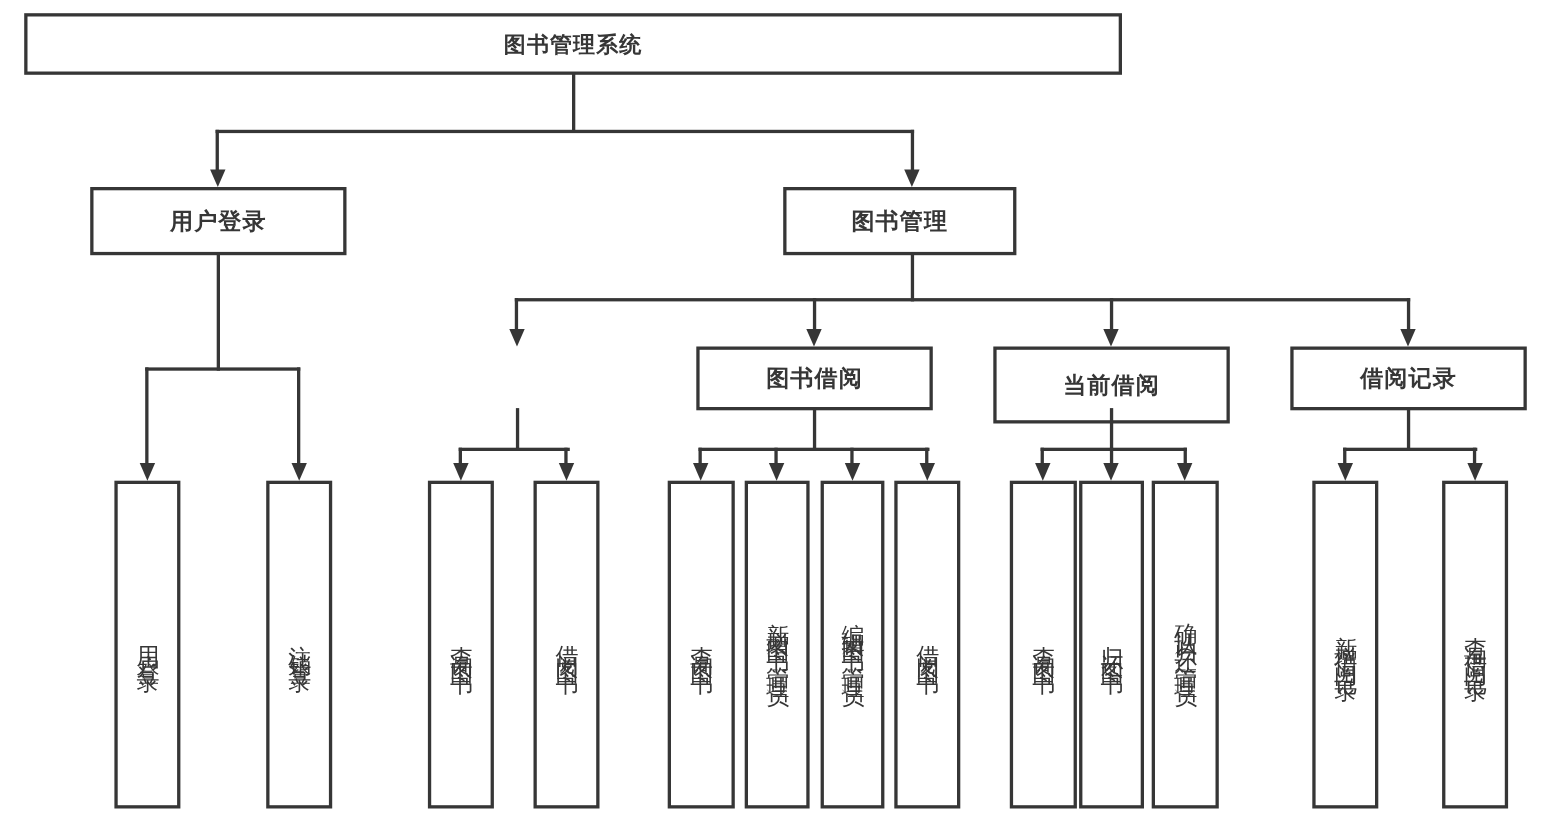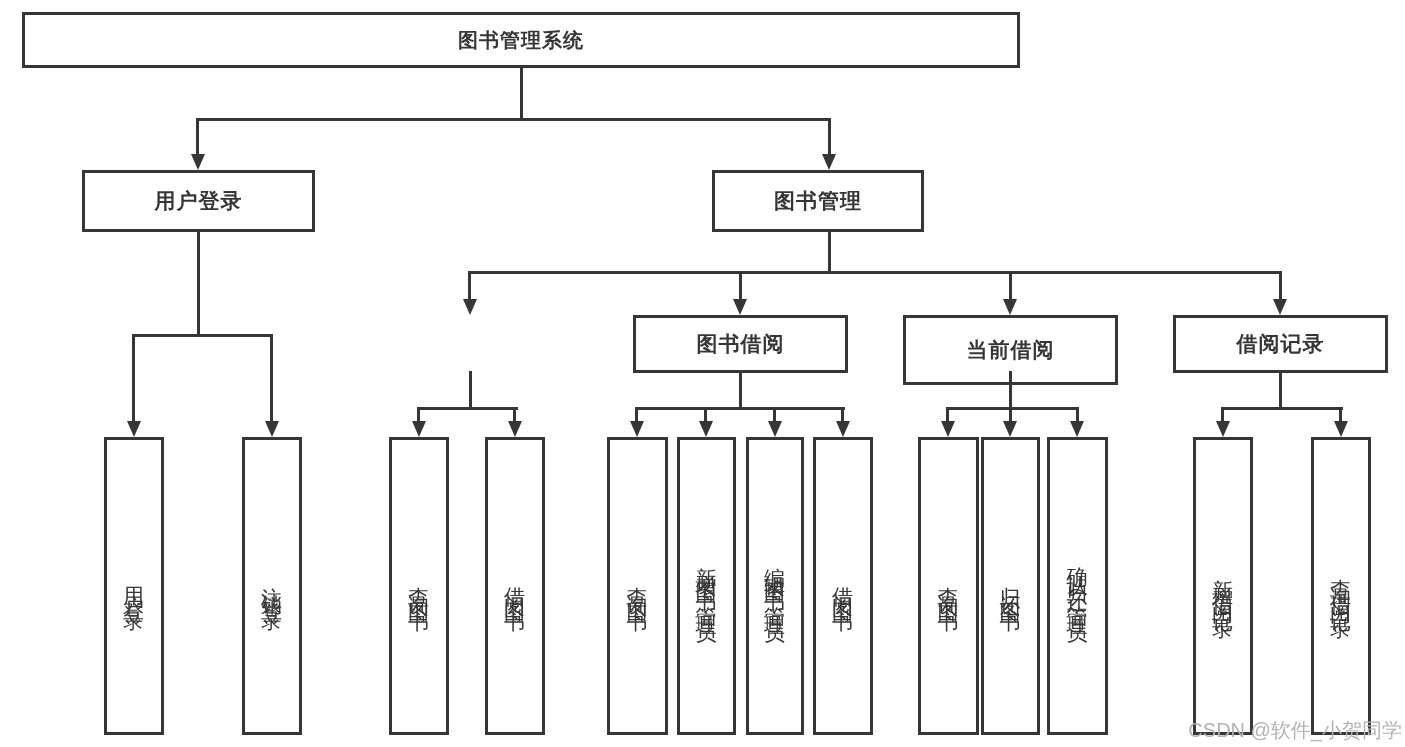--- a/index.html
+++ b/index.html
@@ -180,15 +180,14 @@
   <div class="vline" style="left:1076px;top:407px;height:15px"></div>
   <div class="arrow" style="left:1070px;top:421px"></div>
 
   <div class="vline" style="left:1279px;top:371px;height:38px"></div>
   <div class="hline" style="left:1221px;top:407px;width:122px"></div>
   <div class="vline" style="left:1221px;top:407px;height:15px"></div>
   <div class="arrow" style="left:1216px;top:421px"></div>
   <div class="vline" style="left:1339px;top:407px;height:15px"></div>
   <div class="arrow" style="left:1334px;top:421px"></div>
 
-  <div class="watermark">CSDN @软件_小贺同学</div>
 
 </div>
 
 </body></html>

